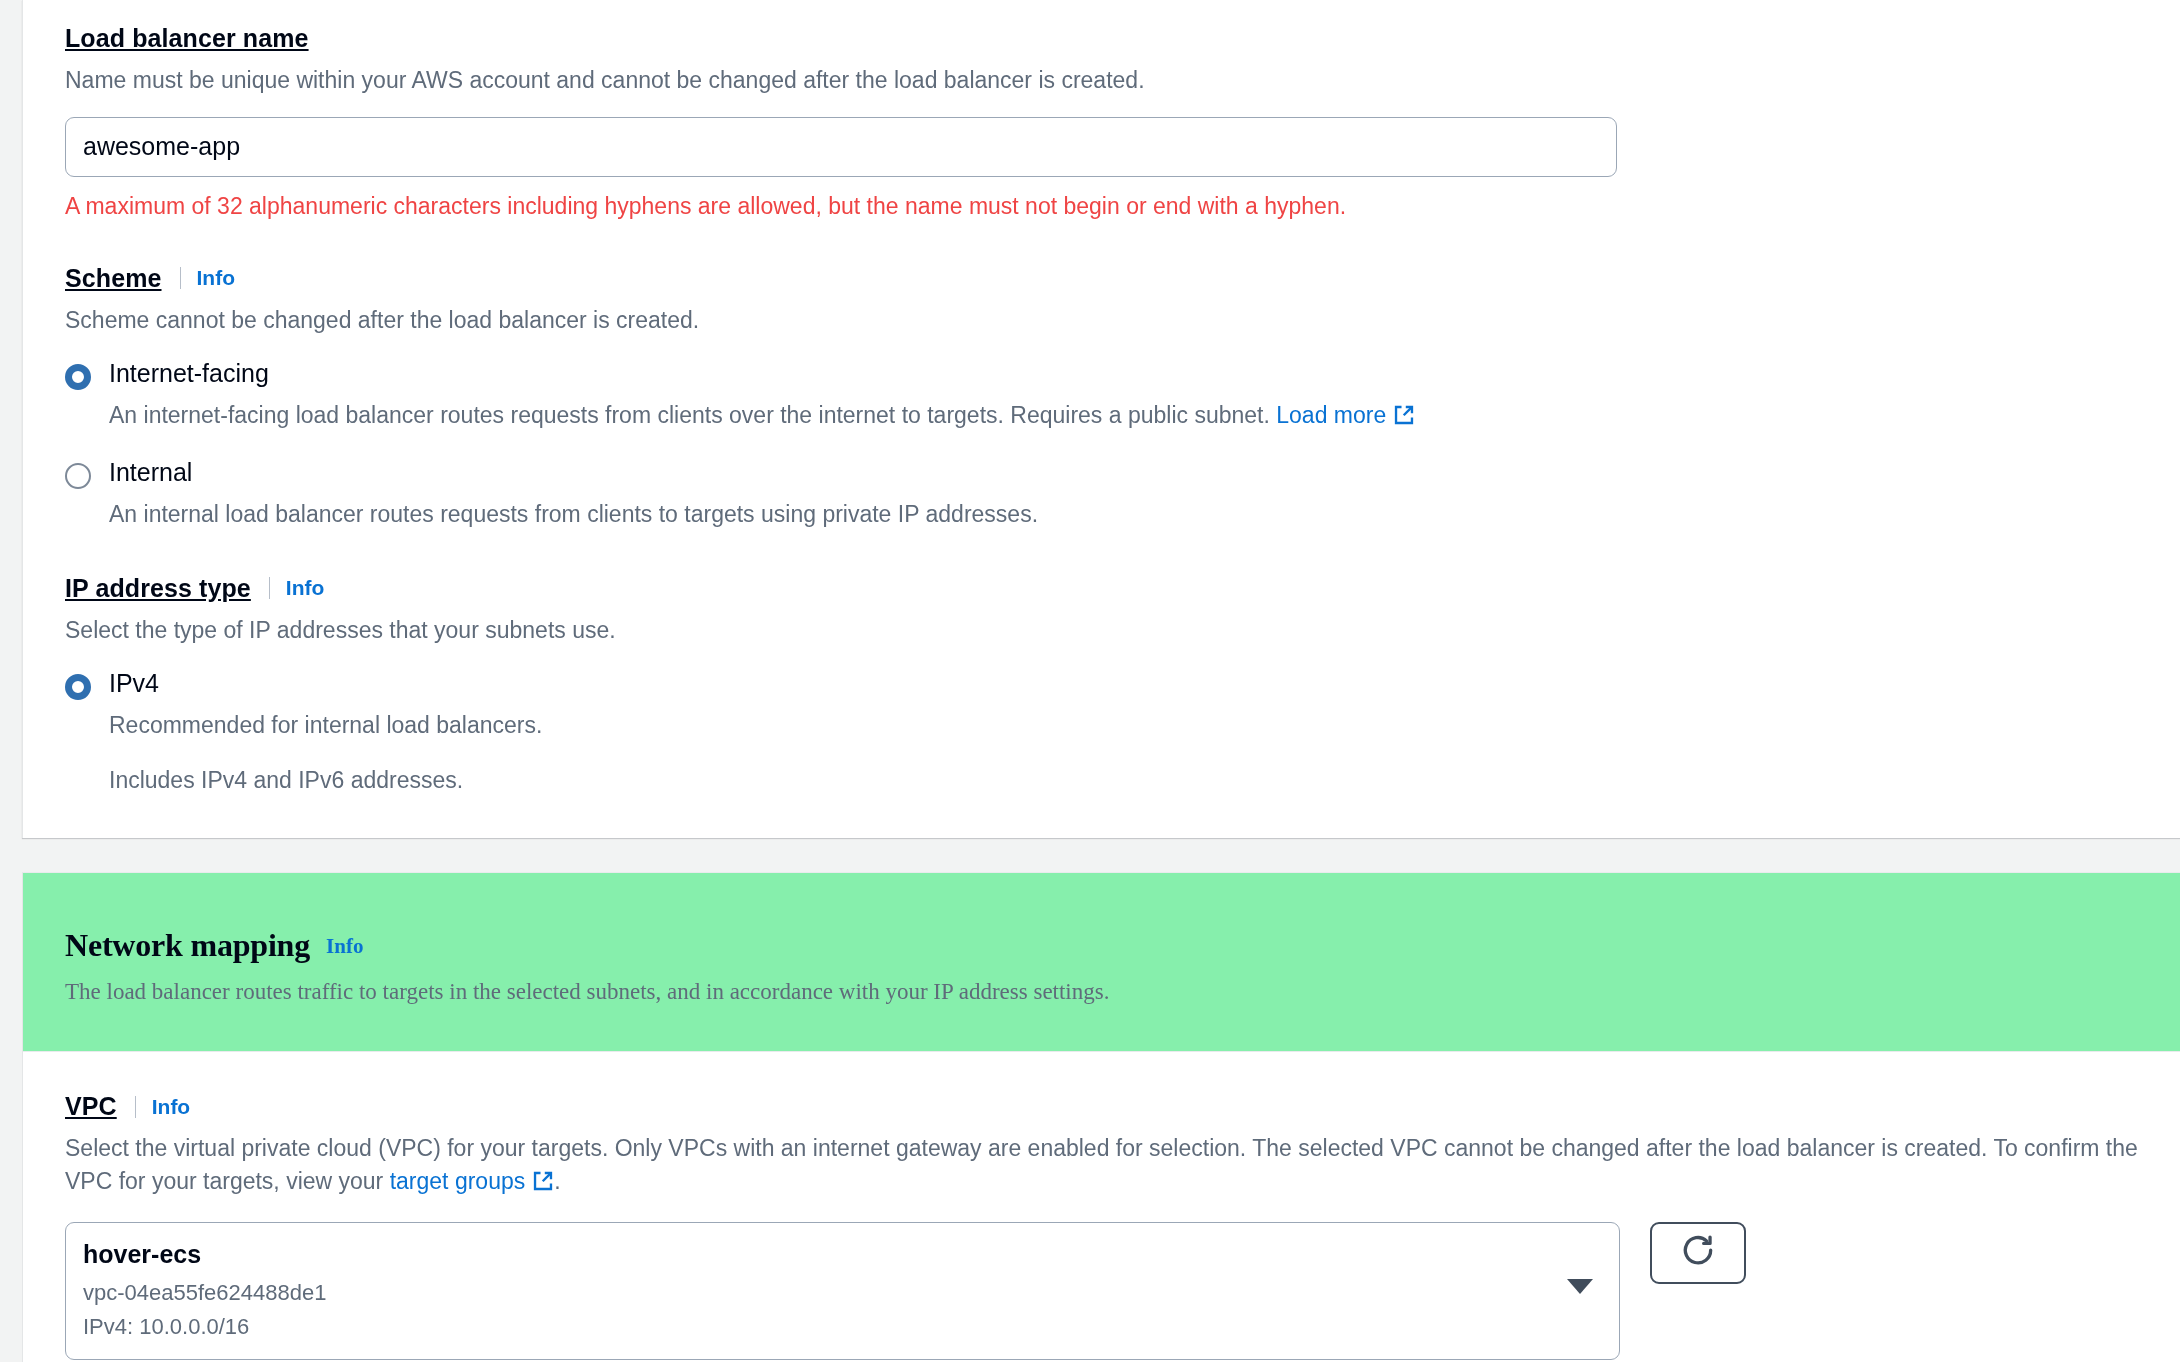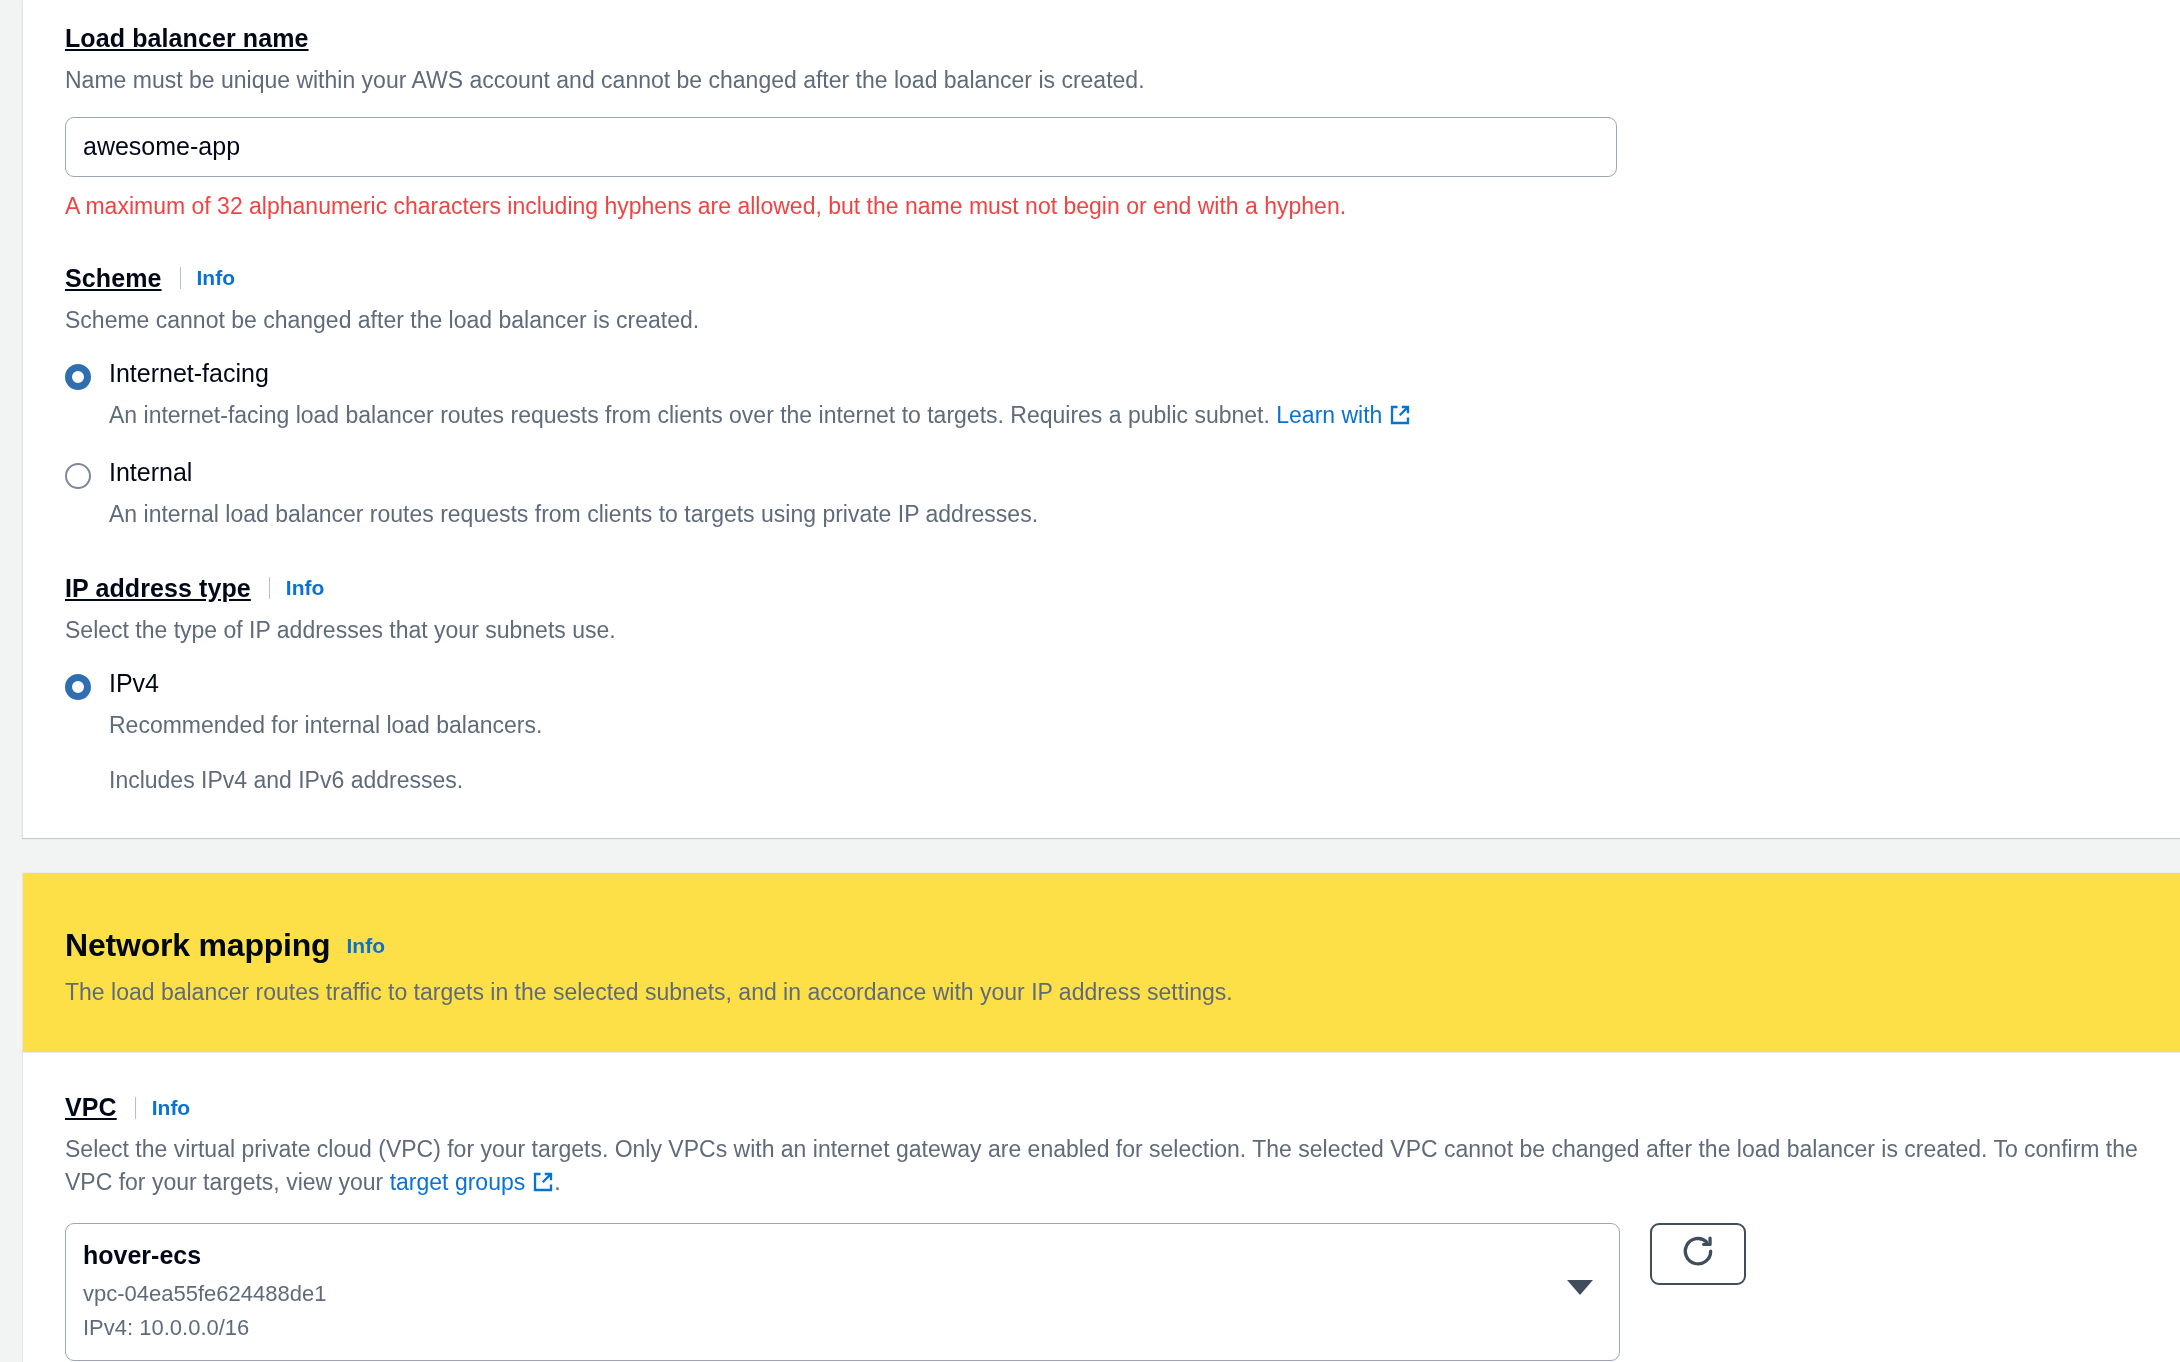--- a/index.html
+++ b/index.html
@@ -45,23 +45,24 @@
     box-shadow: 0 1px 1px 0 rgba(0,7,22,0.18);
   }
 
   .panel-two {
     top: 872px;
     height: 490px;
     border-top: 1px solid #e9ebed;
   }
 
   .panel-two-header {
-    background: #fde047;
+    background: #86efac;
     border-bottom: 1px solid #e9ebed;
     padding: 54px 0 46px 42px;
+    font-family: Liberation Serif, serif;
   }
 
   .panel-two-body {
     background: #ffffff;
     padding: 40px 0 0 42px;
   }
 
   .panel-one-inner {
     padding: 24px 0 0 42px;
   }
@@ -280,21 +281,21 @@
 
         <div class="radio-group">
 
           <div class="radio-item">
             <div class="radio-row">
               <span class="radio checked"></span>
               <span class="radio-label">Internet-facing</span>
             </div>
             <div class="radio-desc">
               <span>An internet-facing load balancer routes requests from clients over the internet to targets. Requires a public subnet.</span>
-              <a class="learn-link">Learn with</a><span class="ext-icon"><svg width="22" height="22" viewBox="0 0 16 16">
+              <a class="learn-link">Load more</a><span class="ext-icon"><svg width="22" height="22" viewBox="0 0 16 16">
                     <path d="M6.2 2.2h-4v11.6h11.6v-4" fill="none" stroke="#0972d3" stroke-width="1.7"></path>
                     <path d="M9.3 2.2h4.5v4.5" fill="none" stroke="#0972d3" stroke-width="1.7"></path>
                     <path d="M13.5 2.5L7.8 8.2" fill="none" stroke="#0972d3" stroke-width="1.7"></path>
                   </svg></span>
             </div>
           </div>
 
           <div class="radio-item" style="margin-top:22px">
             <div class="radio-row">
               <span class="radio"></span>

